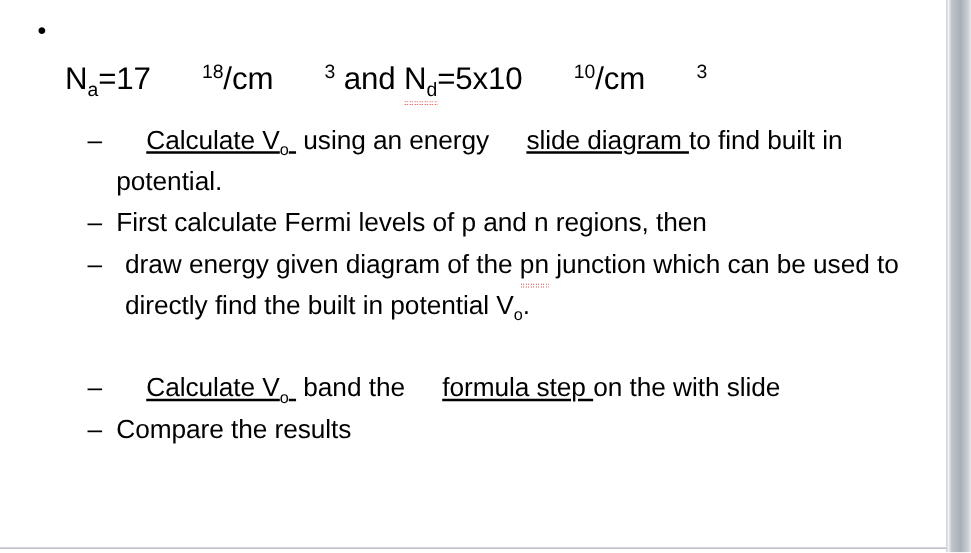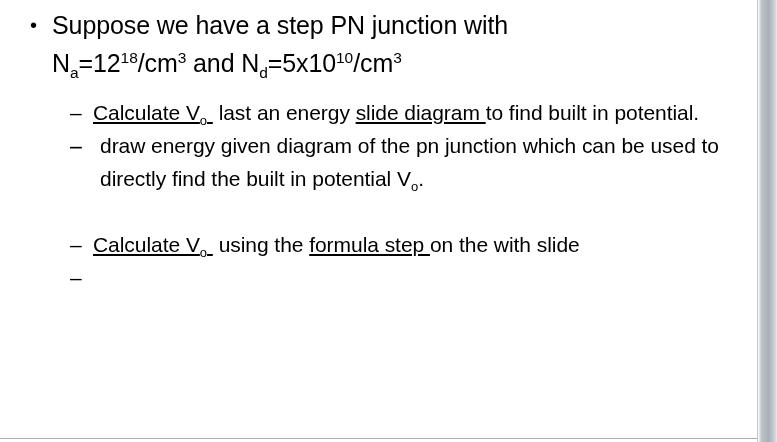--- a/index.html
+++ b/index.html
@@ -90,29 +90,31 @@
     margin-top: 33px;
   }
   .l2.indent-extra {
     padding-left: 30px;
   }
 
   sup {
     font-size: 0.62em;
     vertical-align: super;
     line-height: 0;
+    margin-left: 41px;
   }
   sub {
     font-size: 0.62em;
     vertical-align: sub;
     line-height: 0;
   }
   .u {
     text-decoration: underline;
     text-underline-offset: 2px;
+    margin-left: 24px;
   }
   
   .sp {
     position: relative;
     display: inline-block;
   }
   .sp::after {
     content: "";
     position: absolute;
     left: 0;
@@ -128,44 +130,44 @@
 </style>
 </head>
 <body>
 
 <div class="slide-frame">
 
   <div class="content">
 
     <div class="l1">
       <span class="dot">•</span>
-      <span>Suppose we have a step PN junction with</span><br>
-      <span><span>N</span><sub>a</sub><span>=12</span><sup>18</sup><span>/cm</span><sup>3</sup><span> and </span><span class="sp"><span>N</span><sub>d</sub></span><span>=5x10</span><sup>10</sup><span>/cm</span><sup>3</sup></span>
+      <br>
+      <span><span>N</span><sub>a</sub><span>=17</span><sup>18</sup><span>/cm</span><sup>3</sup><span> and </span><span class="sp"><span>N</span><sub>d</sub></span><span>=5x10</span><sup>10</sup><span>/cm</span><sup>3</sup></span>
     </div>
 
     <div class="l2-group">
 
       <div class="l2" style="margin-top:14px;">
-        <span class="dash">–</span><span class="u"><span>Calculate V</span><sub>o</sub>&nbsp;</span><span> last an energy </span><span class="u">slide diagram </span><span>to find built in potential.</span>
+        <span class="dash">–</span><span class="u"><span>Calculate V</span><sub>o</sub>&nbsp;</span><span> using an energy </span><span class="u">slide diagram </span><span>to find built in potential.</span>
       </div>
 
       <div class="l2">
-        <span class="dash">–</span>
+        <span class="dash">–</span><span>First calculate Fermi levels of p and n regions, then</span>
       </div>
 
       <div class="l2 indent-extra">
         <span class="dash">–</span><span> draw energy given diagram of the </span><span class="sp">pn</span><span> junction which can be used to directly find the built in potential V</span><sub>o</sub><span>.</span>
       </div>
 
       <div class="l2 spaced-above">
-        <span class="dash">–</span><span class="u"><span>Calculate V</span><sub>o</sub>&nbsp;</span><span> using the </span><span class="u">formula step </span><span>on the with slide</span>
+        <span class="dash">–</span><span class="u"><span>Calculate V</span><sub>o</sub>&nbsp;</span><span> band the </span><span class="u">formula step </span><span>on the with slide</span>
       </div>
 
       <div class="l2">
-        <span class="dash">–</span>
+        <span class="dash">–</span><span>Compare the results</span>
       </div>
 
     </div>
   </div>
 
   <div class="bottom-rule"></div>
   <div class="right-gutter"></div>
 
 </div>
 

